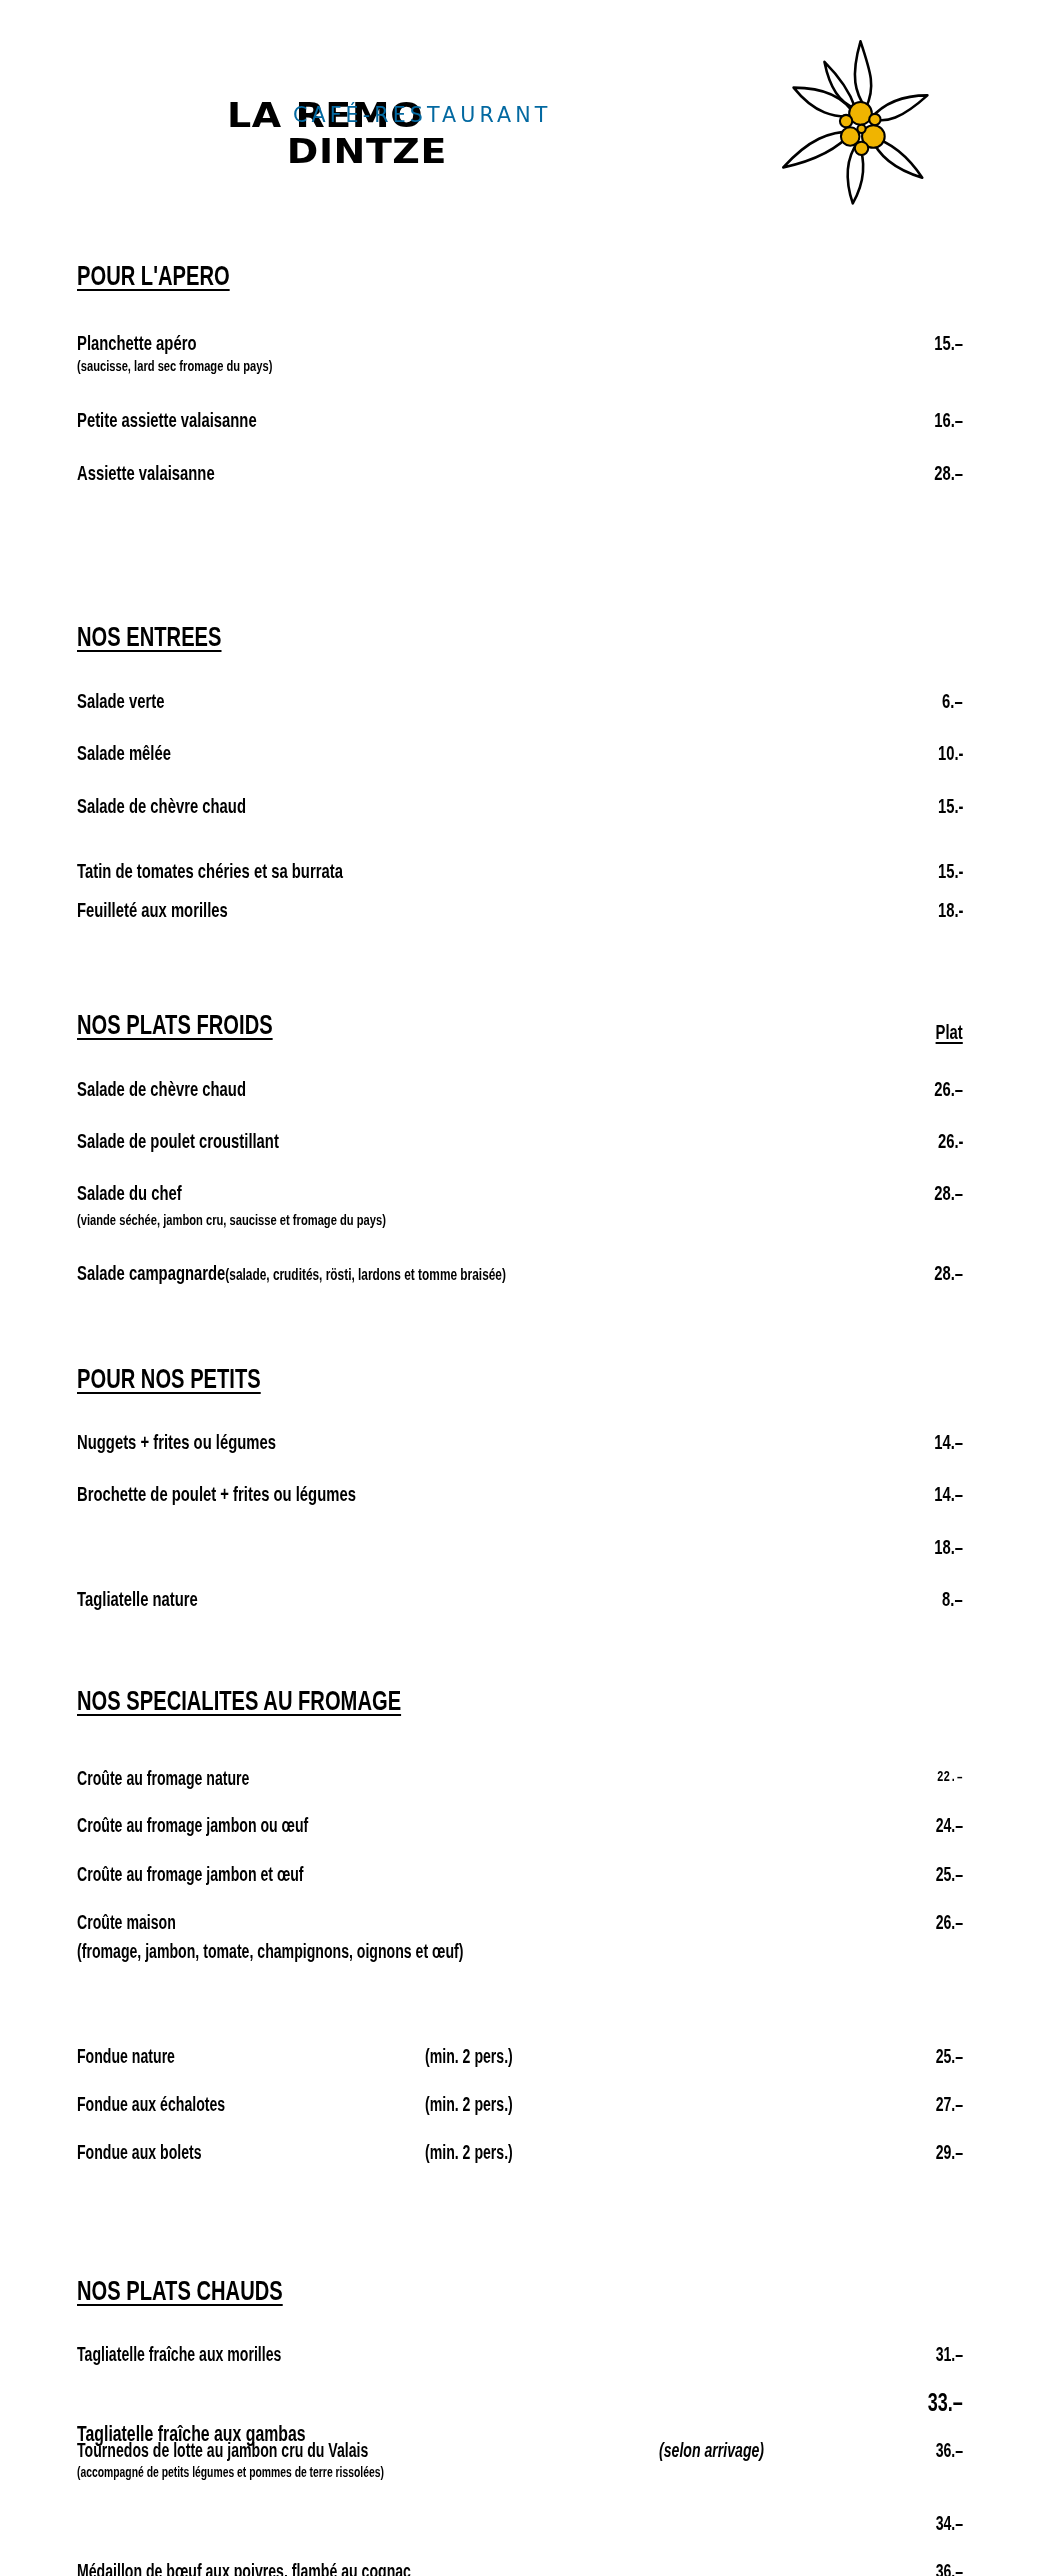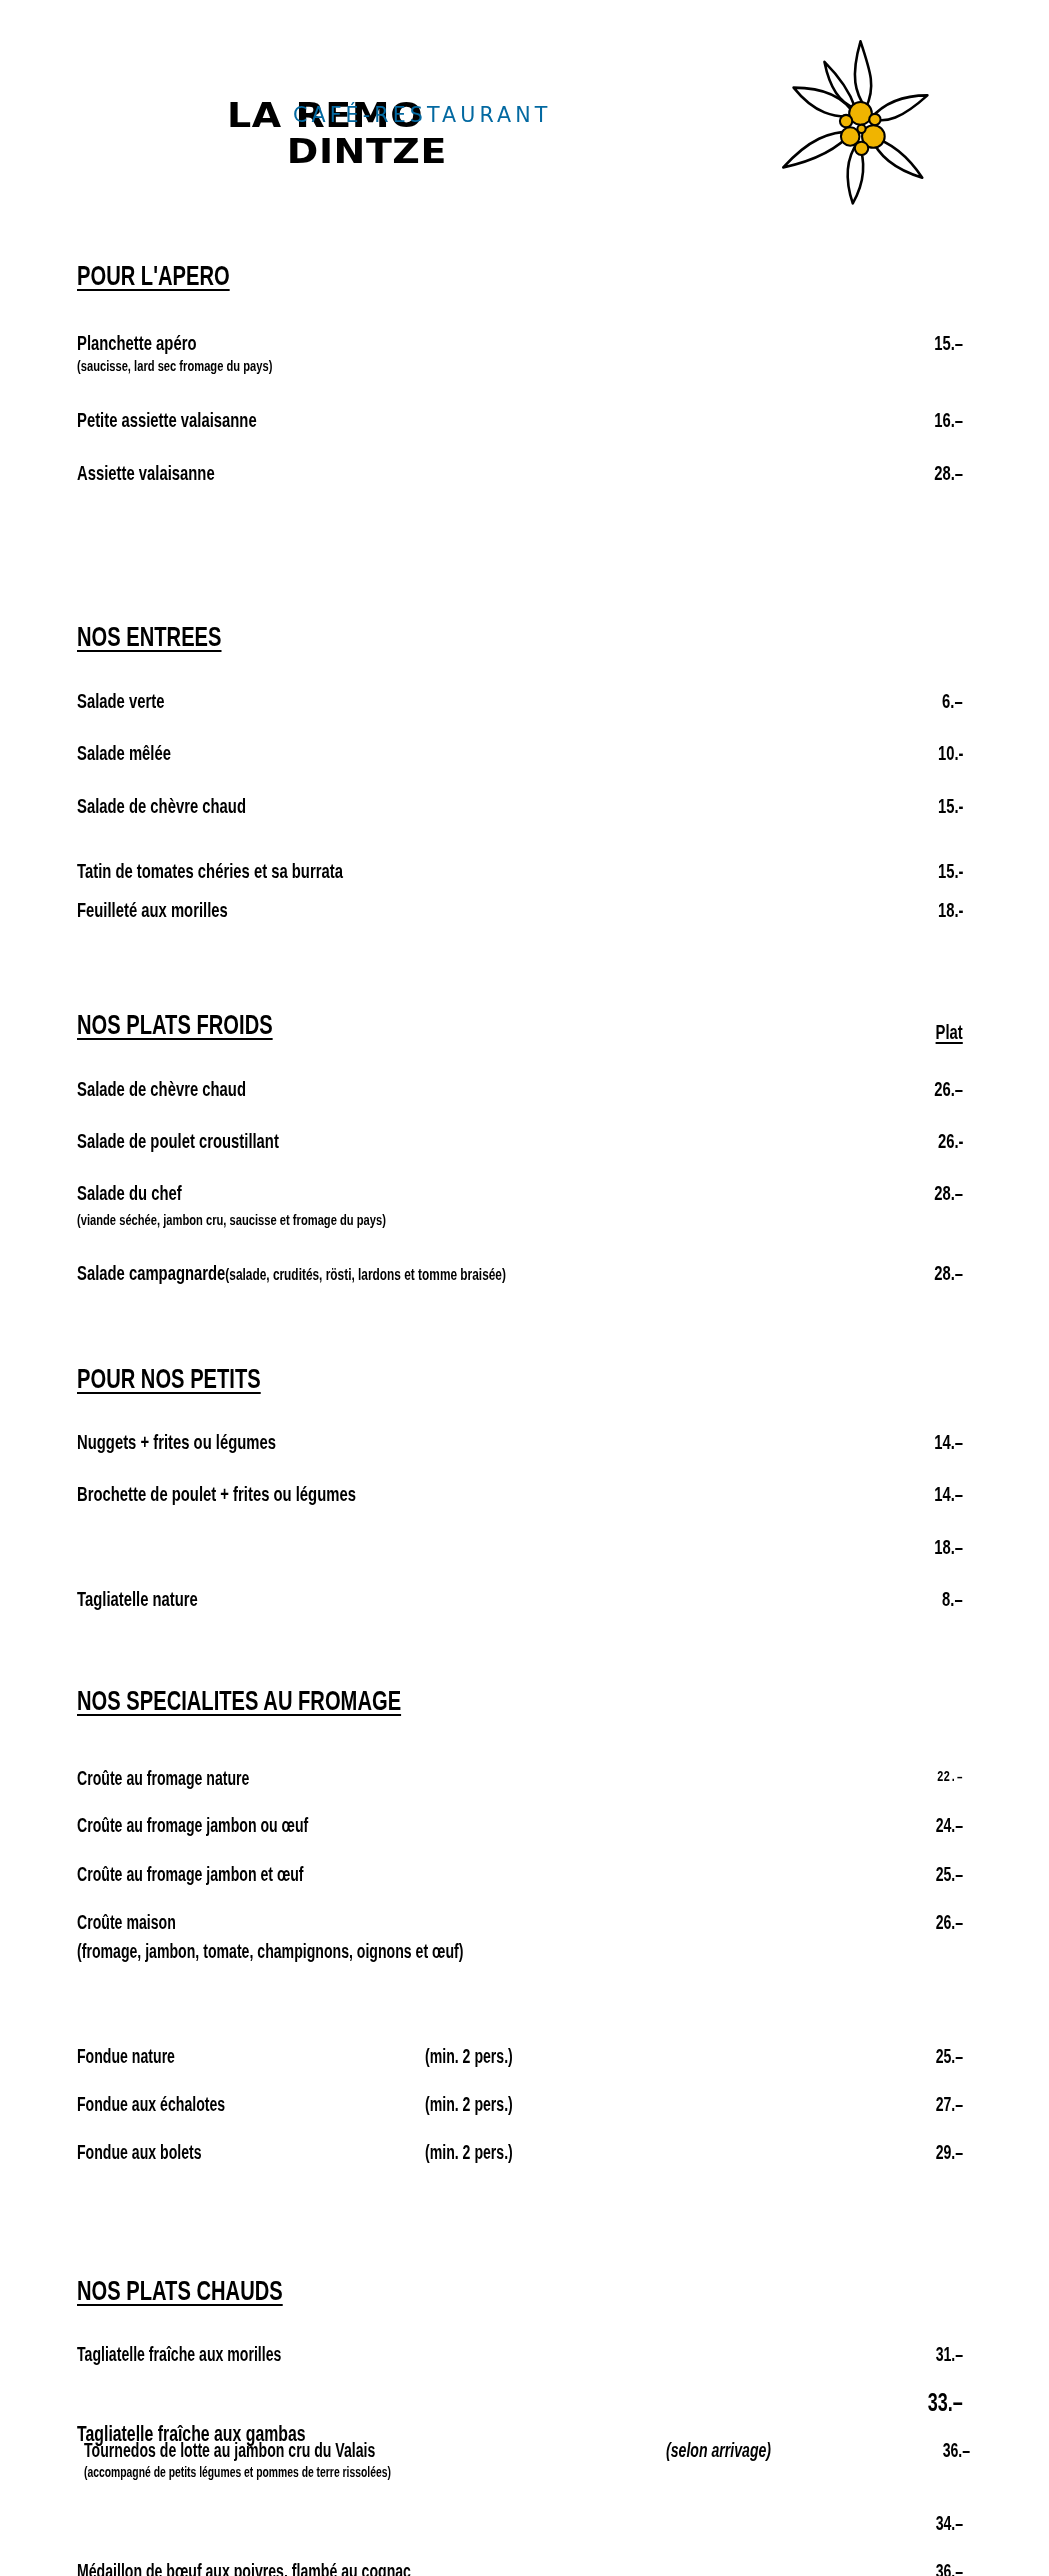--- a/index.html
+++ b/index.html
@@ -195,21 +195,21 @@
 
   <div class="section-title" style="top:2275px;"><span class="cond">NOS PLATS CHAUDS</span></div>
   <div class="row" style="top:2341px;">
     <div class="item-name" style="font-size:19.6px;"><span class="cond">Tagliatelle fraîche aux morilles</span></div>
     <div class="item-price" style="font-size:19.6px;"><span class="cond-r">31.–</span></div>
   </div>
   <div class="row" style="top:2389px;">
     <div class="item-name" style="font-size:22px;margin-top:32px;"><span class="cond">Tagliatelle fraîche aux gambas</span></div>
     <div class="item-price" style="font-size:25px;"><span class="cond-r">33.–</span></div>
   </div>
-  <div class="row" style="top:2437px;margin-left:7px;">
+  <div class="row" style="top:2437px;">
     <div class="item-name" style="font-size:19.6px;"><span class="cond">Tournedos de lotte au jambon cru du Valais</span></div>
     <div class="item-note italic" style="left:582px;"><span class="cond">(selon arrivage)</span></div>
     <div class="item-desc" style="top:25px;font-size:14.4px;"><span class="cond"> (accompagné de petits légumes et pommes de terre rissolées)</span></div>
     <div class="item-price" style="font-size:19.6px;"><span class="cond-r">36.–</span></div>
   </div>
   <div class="row" style="top:2510px;">
     <div class="item-price" style="font-size:19.6px;"><span class="cond-r">34.–</span></div>
   </div>
   <div class="row" style="top:2558px;">
     <div class="item-name" style="font-size:19.6px;"><span class="cond">Médaillon de bœuf aux poivres, flambé au cognac</span></div>

